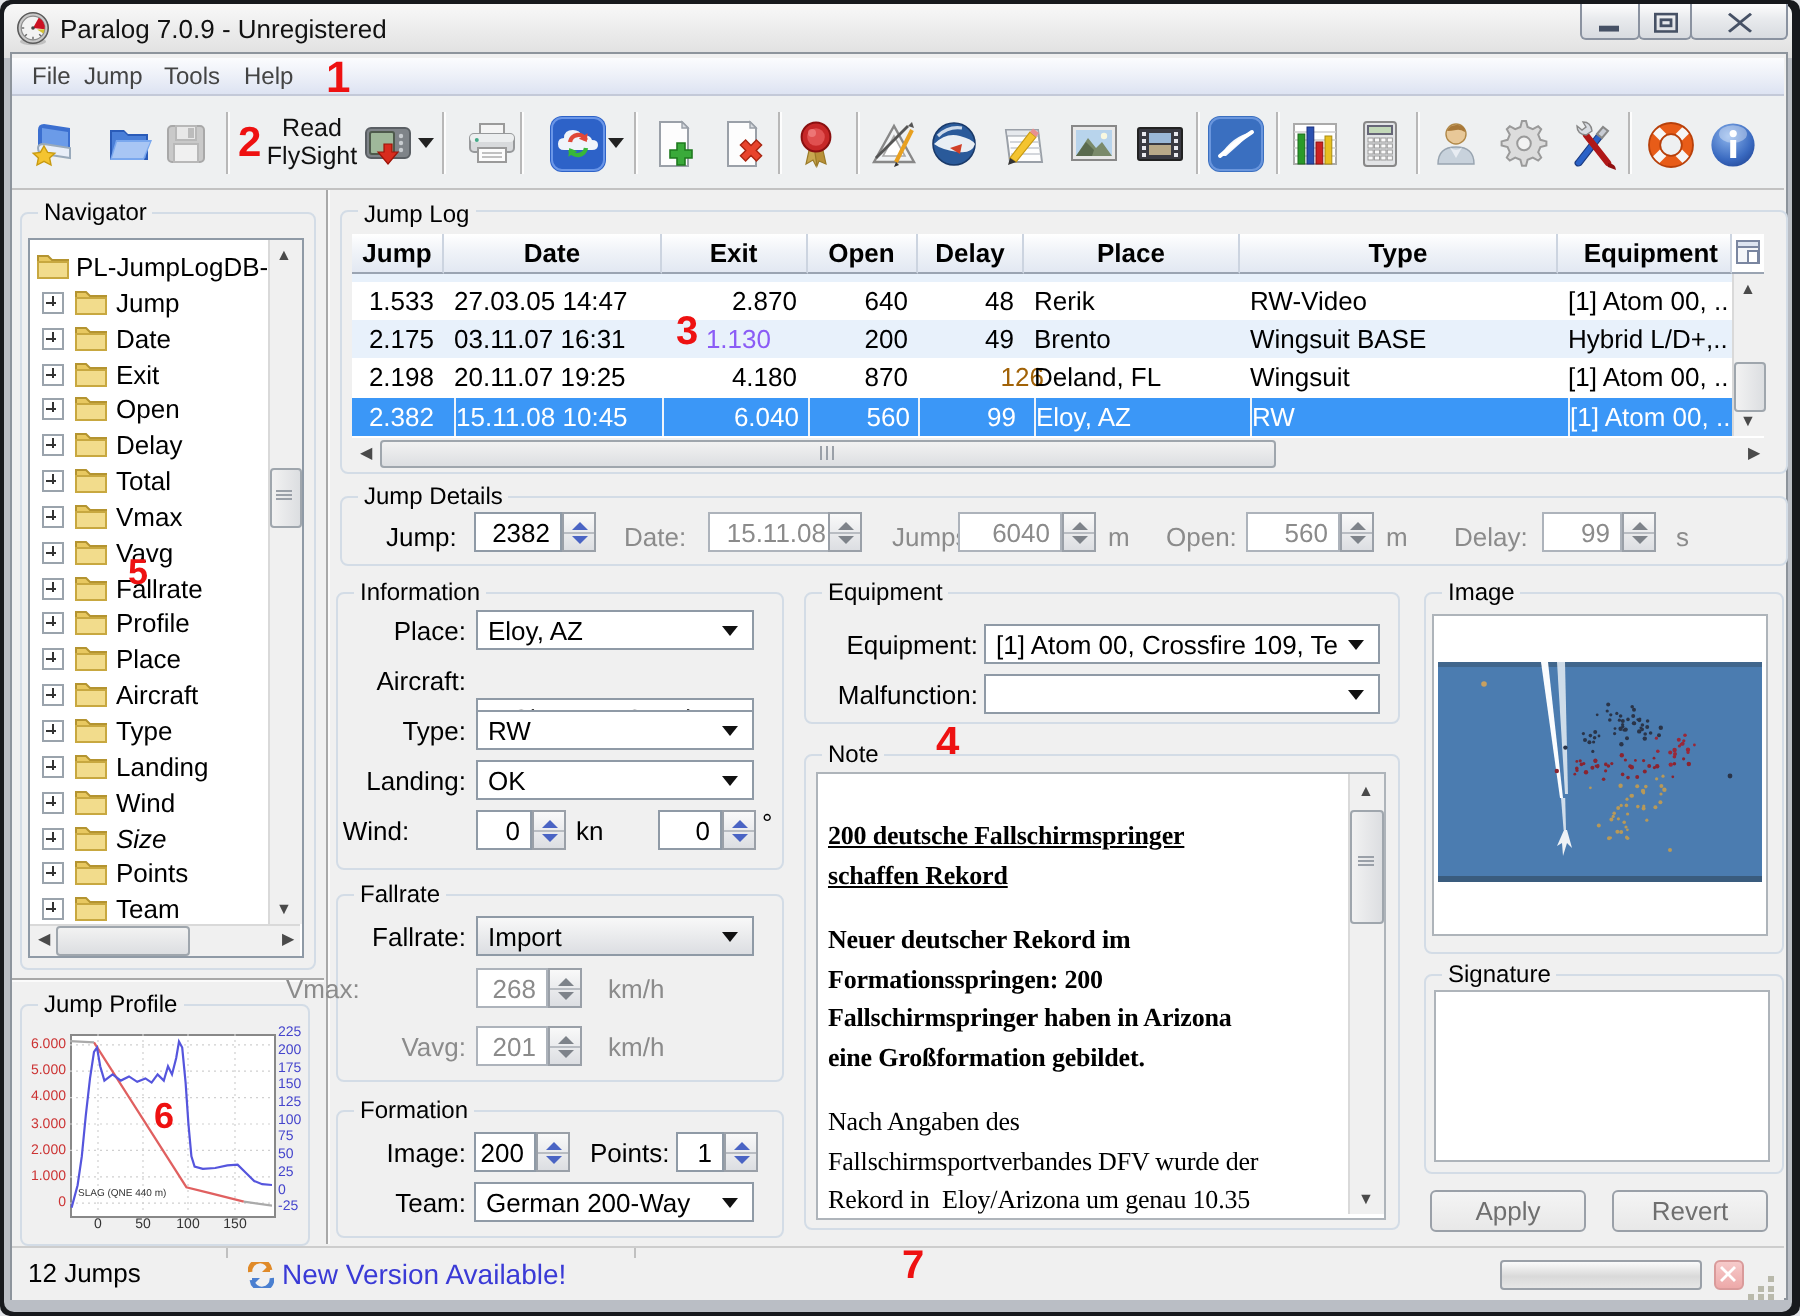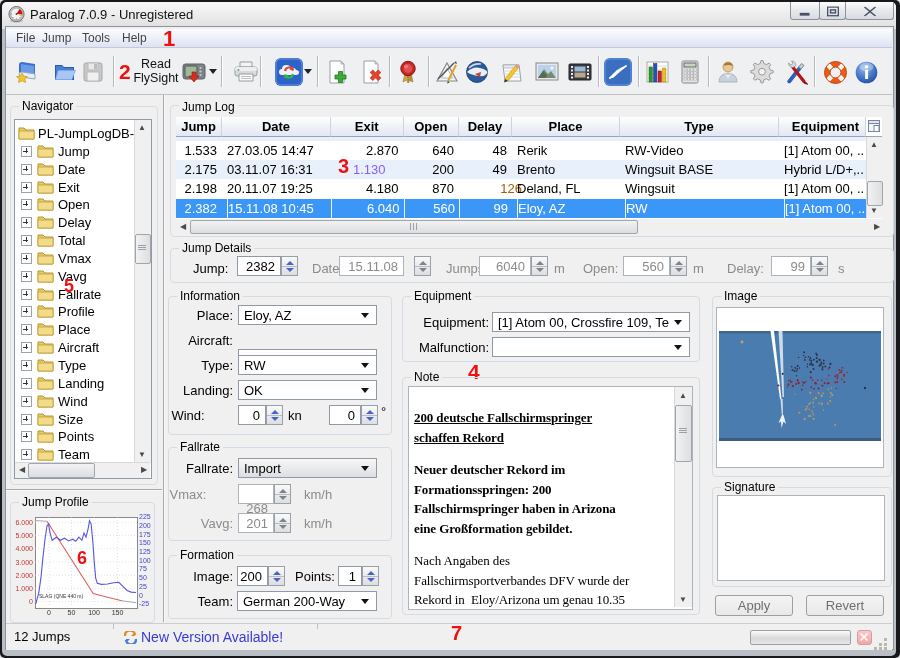--- a/index.html
+++ b/index.html
@@ -442,21 +442,21 @@
       <div class="tlabel">Landing</div>
     </div>
 <div class="trow" style="top:272px;">
       <div class="thandle"></div>
       <svg class="tfold" width="17" height="15" viewBox="0 0 17 15">
         <path d="M1 3 L6 3 L8 5 L16 5 L16 14 L1 14 Z" fill="#e8c860" stroke="#b49430"></path>
         <path d="M1 6 L16 6 L16 14 L1 14 Z" fill="#f2dc8c" stroke="#c8a840"></path>
       </svg>
       <div class="tlabel">Wind</div>
     </div>
-<div class="trow" style="top:290px;">
+<div class="trow" style="top:290px;font-style:italic;">
       <div class="thandle"></div>
       <svg class="tfold" width="17" height="15" viewBox="0 0 17 15">
         <path d="M1 3 L6 3 L8 5 L16 5 L16 14 L1 14 Z" fill="#e8c860" stroke="#b49430"></path>
         <path d="M1 6 L16 6 L16 14 L1 14 Z" fill="#f2dc8c" stroke="#c8a840"></path>
       </svg>
       <div class="tlabel">Size</div>
     </div>
 <div class="trow" style="top:307px;">
       <div class="thandle"></div>
       <svg class="tfold" width="17" height="15" viewBox="0 0 17 15">
@@ -611,21 +611,21 @@
 <div class="grp" style="left:170px;top:248px;width:722px;height:33px;"></div>
 <div class="grplbl" style="left:179px;top:242px;">Jump Details</div>
 <div class="lbl" style="left:193px;top:261px;">Jump:</div>
 <div class="field" style="left:237px;top:256px;width:42px;height:18px;text-align:right;">
     <span style="position:absolute;right:5px;top:2px;">2382</span>
   </div>
 <div class="spin" style="left:281px;top:256px;height:18px;">
     <div class="spinmid"></div>
   </div>
 <div class="lbld" style="left:312px;top:261px;">Date:</div>
-<div class="fieldd" style="left:339px;top:256px;width:63px;height:18px;text-align:right;">
+<div class="fieldd" style="left:354px;top:256px;width:63px;height:18px;text-align:right;">
     <span style="position:absolute;right:5px;top:2px;">15.11.08</span>
   </div>
 <div class="spin spind" style="left:414px;top:256px;height:18px;">
     <div class="spinmid"></div>
   </div>
 <div class="lbld" style="left:446px;top:261px;">Jumps:</div>
 <div class="fieldd" style="left:479px;top:256px;width:50px;height:18px;text-align:right;">
     <span style="position:absolute;right:5px;top:2px;">6040</span>
   </div>
 <div class="spin spind" style="left:531px;top:256px;height:18px;">
@@ -687,23 +687,23 @@
   </div>
 <div class="lbl" style="left:381px;top:404px;">°</div>
 
 <div class="grp" style="left:168px;top:447px;width:222px;height:92px;"></div>
 <div class="grplbl" style="left:177px;top:441px;">Fallrate</div>
 <div class="lbl" style="left:143px;top:461px;width:90px;text-align:right;">Fallrate:</div>
 <div class="combo" style="left:238px;top:458px;width:137px;height:18px;background:linear-gradient(#f8f8f8,#dcdee2);">
     <div class="cotext">Import</div>
     <div class="coarr"></div>
   </div>
-<div class="lbld" style="left:143px;top:487px;width:90px;text-align:center;">Vmax:</div>
+<div class="lbld" style="left:143px;top:487px;width:90px;text-align:left;">Vmax:</div>
 <div class="fieldd" style="left:238px;top:484px;width:34px;height:18px;text-align:right;">
-    <span style="position:absolute;right:5px;top:16px;">268</span>
+    <span style="position:absolute;right:5px;top:2px;">268</span>
   </div>
 <div class="spin spind" style="left:274px;top:484px;height:18px;">
     <div class="spinmid"></div>
   </div>
 <div class="lbld" style="left:304px;top:487px;">km/h</div>
 <div class="lbld" style="left:143px;top:516px;width:90px;text-align:right;">Vavg:</div>
 <div class="fieldd" style="left:238px;top:513px;width:34px;height:18px;text-align:right;">
     <span style="position:absolute;right:5px;top:2px;">201</span>
   </div>
 <div class="spin spind" style="left:274px;top:513px;height:18px;">

